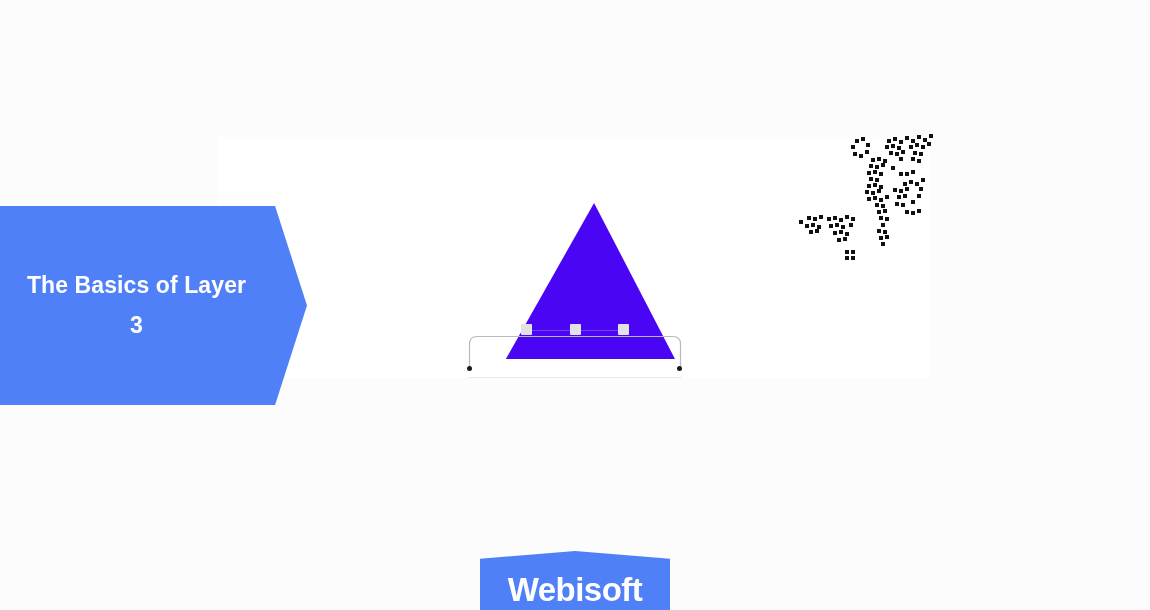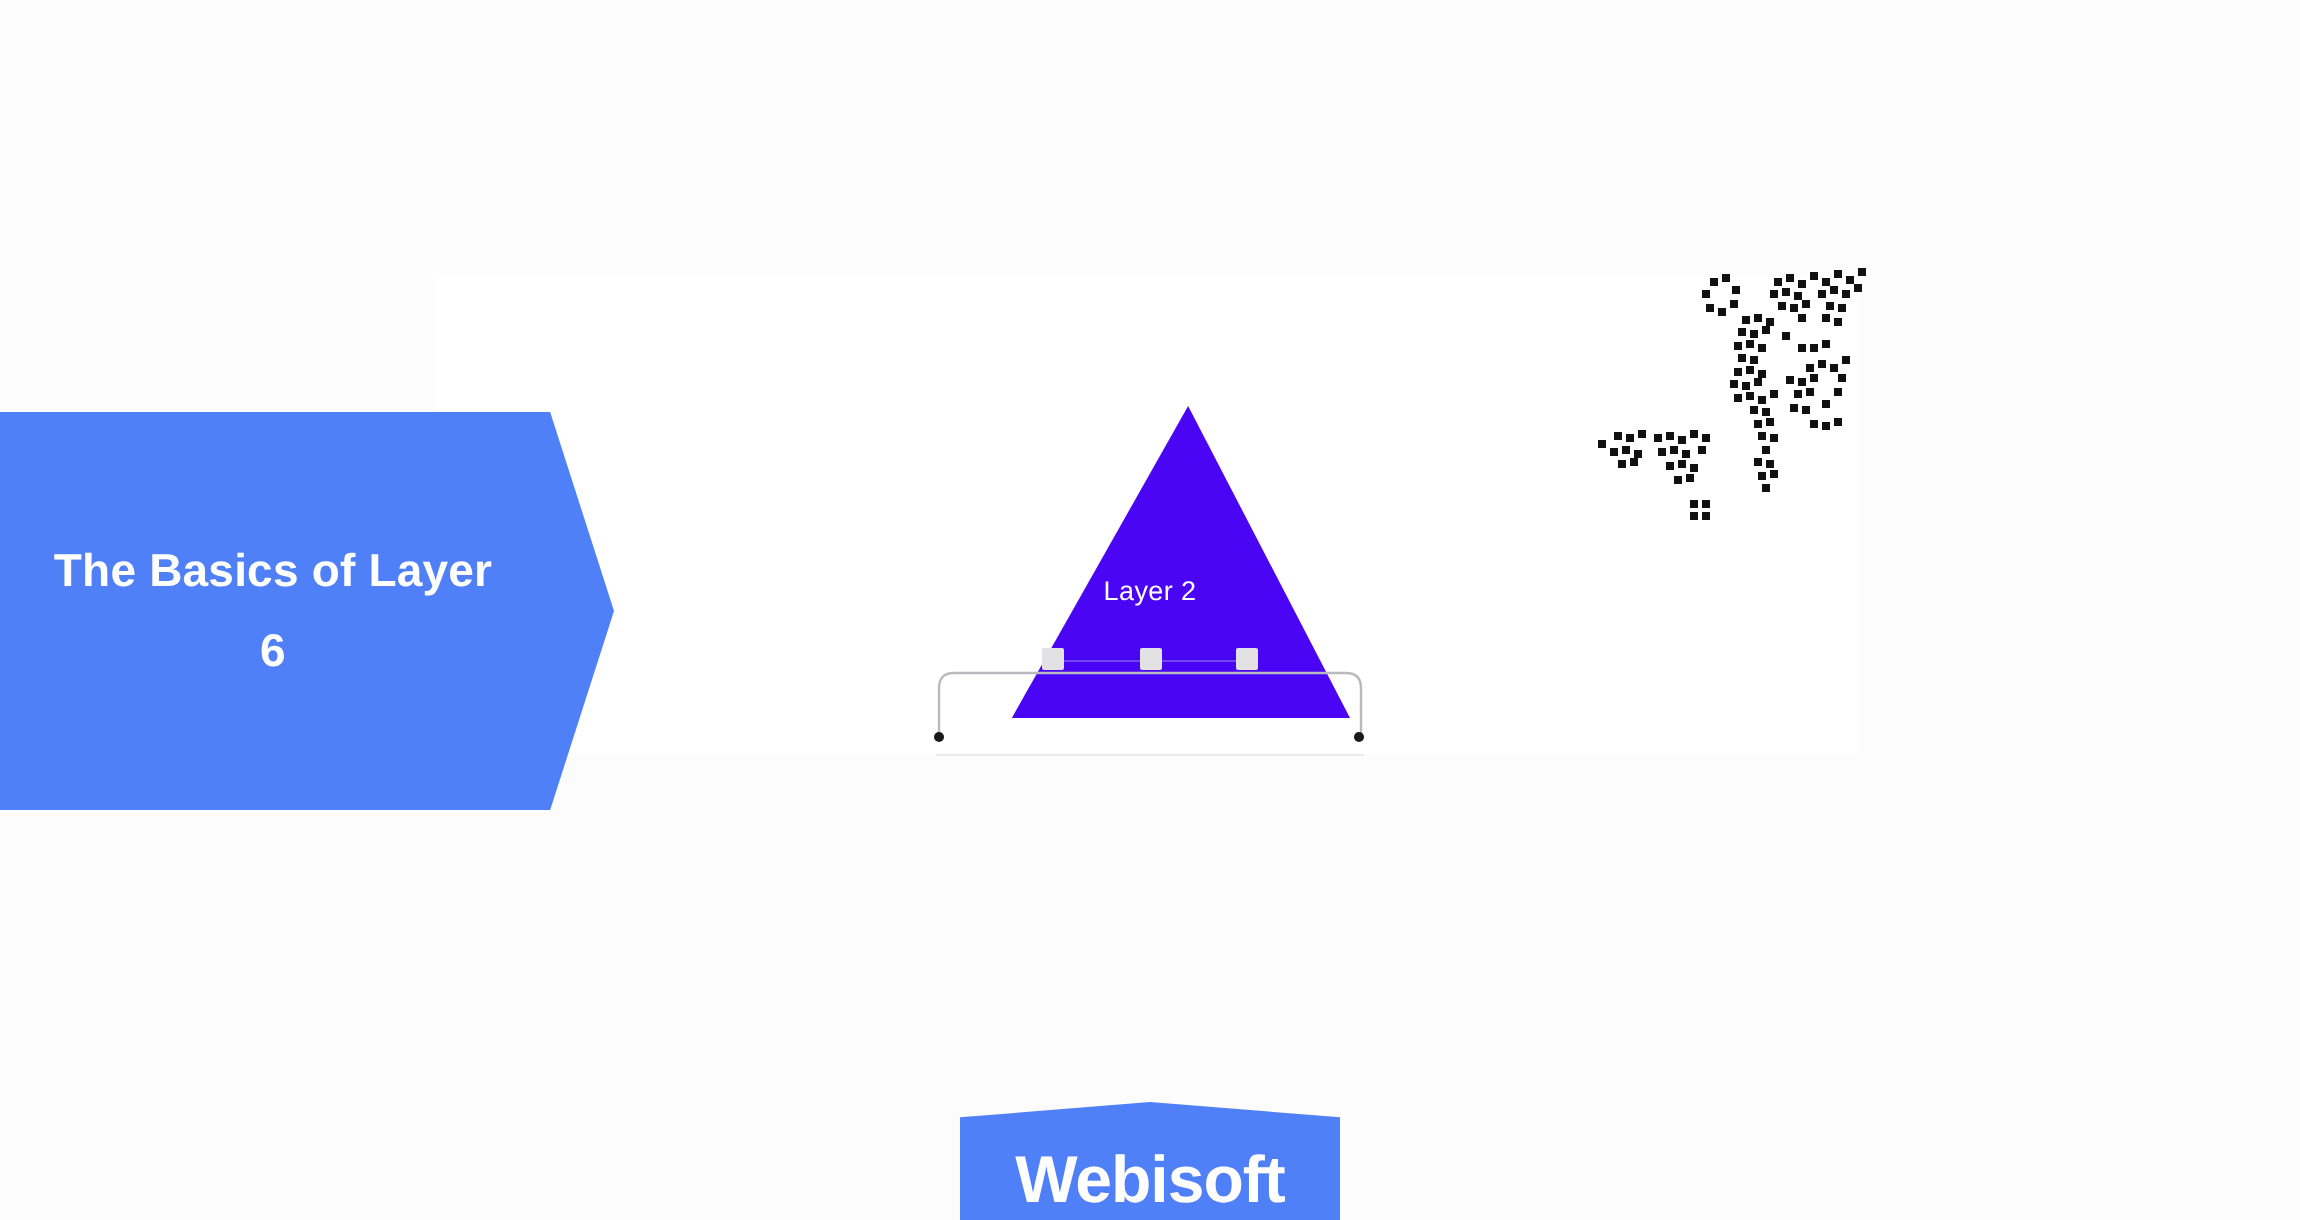--- a/index.html
+++ b/index.html
@@ -166,28 +166,27 @@
     letter-spacing: -0.5px;
     margin-top: 20px;
   }
 </style>
 </head>
 <body>
 
 <div id="content-panel"></div>
 
 <div id="title-banner">
-  <div id="title-banner-text">The Basics of Layer 6</div>
+  <div id="title-banner-text">The Basics of Layer 3</div>
 </div>
 
 <div id="pyramid-group">
 
   <div id="pyramid-shape"></div>
 
-  <div id="pyramid-label">Layer 2</div>
 
   <div id="node-row">
     <div id="node-connector-line"></div>
     <div class="node-square" id="node-square-1"></div>
     <div class="node-square" id="node-square-2"></div>
     <div class="node-square" id="node-square-3"></div>
   </div>
 
   <svg id="pyramid-bracket" viewBox="0 0 218 37" xmlns="http://www.w3.org/2000/svg">
     <path d="M3.5 37 L3.5 12 Q3.5 4.5 11 4.5 L207 4.5 Q214.5 4.5 214.5 12 L214.5 37" fill="none" stroke="#b9b9bf" stroke-width="1.2"></path>

